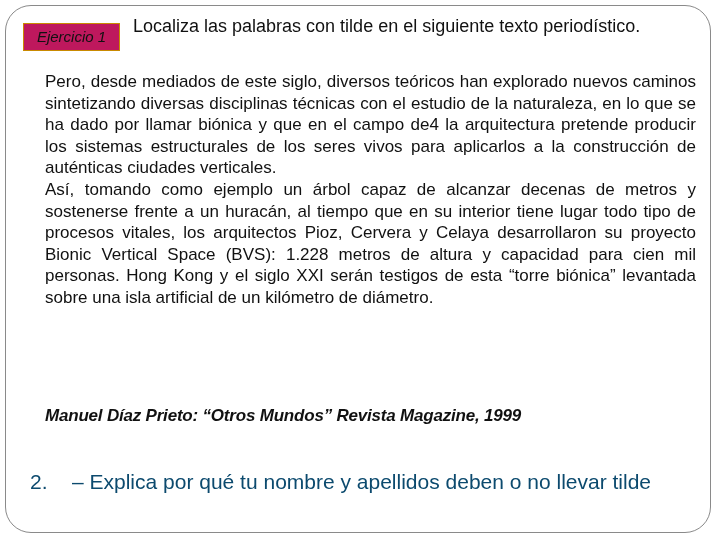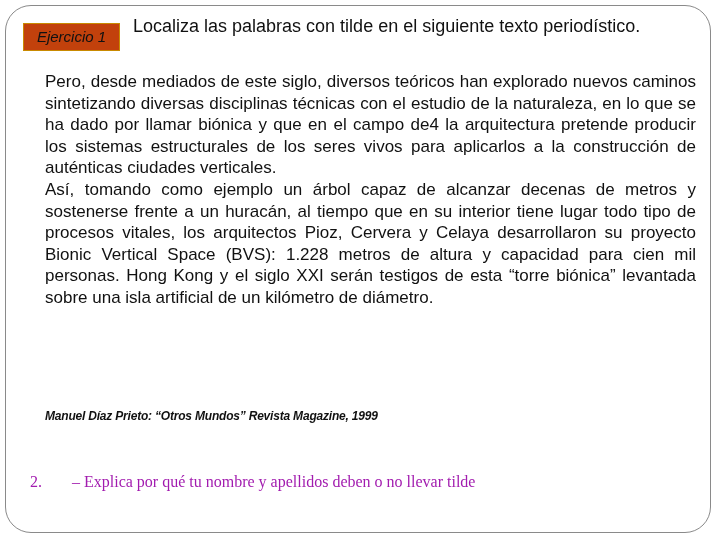--- a/index.html
+++ b/index.html
@@ -24,21 +24,21 @@
       border: 1.5px solid #8a8a8a;
       border-radius: 26px;
       box-sizing: border-box;
     }
     .exercise-label {
       position: absolute;
       left: 23px;
       top: 23px;
       width: 97px;
       height: 28px;
-      background: #c2410c;
+      background: #be185d;
       border: 1px solid #c98a00;
       box-sizing: border-box;
       font-style: italic;
       font-size: 15px;
       line-height: 26px;
       text-align: center;
       color: #111;
     }
     .heading {
       position: absolute;
@@ -62,35 +62,34 @@
     }
     .body-text p {
       margin: 0;
     }
     .citation {
       position: absolute;
       left: 45px;
       top: 405px;
       font-weight: bold;
       font-style: italic;
-      font-size: 12px;
+      font-size: 17px;
       line-height: 22px;
       white-space: nowrap;
       color: #111;
       letter-spacing: -0.2px;
     }
     .question {
       position: absolute;
       left: 30px;
       top: 471px;
-      font-size: 16px;
+      font-size: 21px;
       line-height: 22px;
-      color: #a21caf;
+      color: #0c4a6e;
       white-space: nowrap;
-      font-family: Liberation Serif, serif;
     }
     .question .num {
       display: inline-block;
       width: 42px;
     }
   </style>
 </head>
 <body>
 
 <div class="frame"></div>

